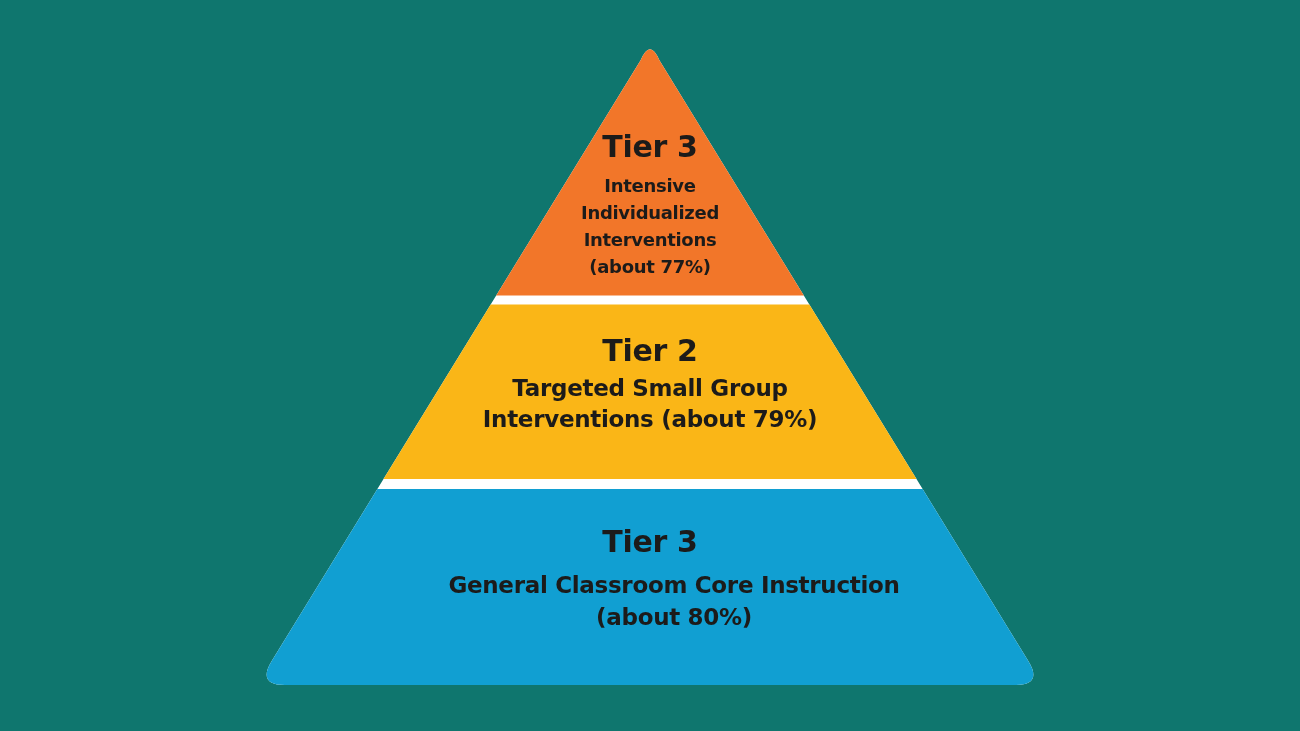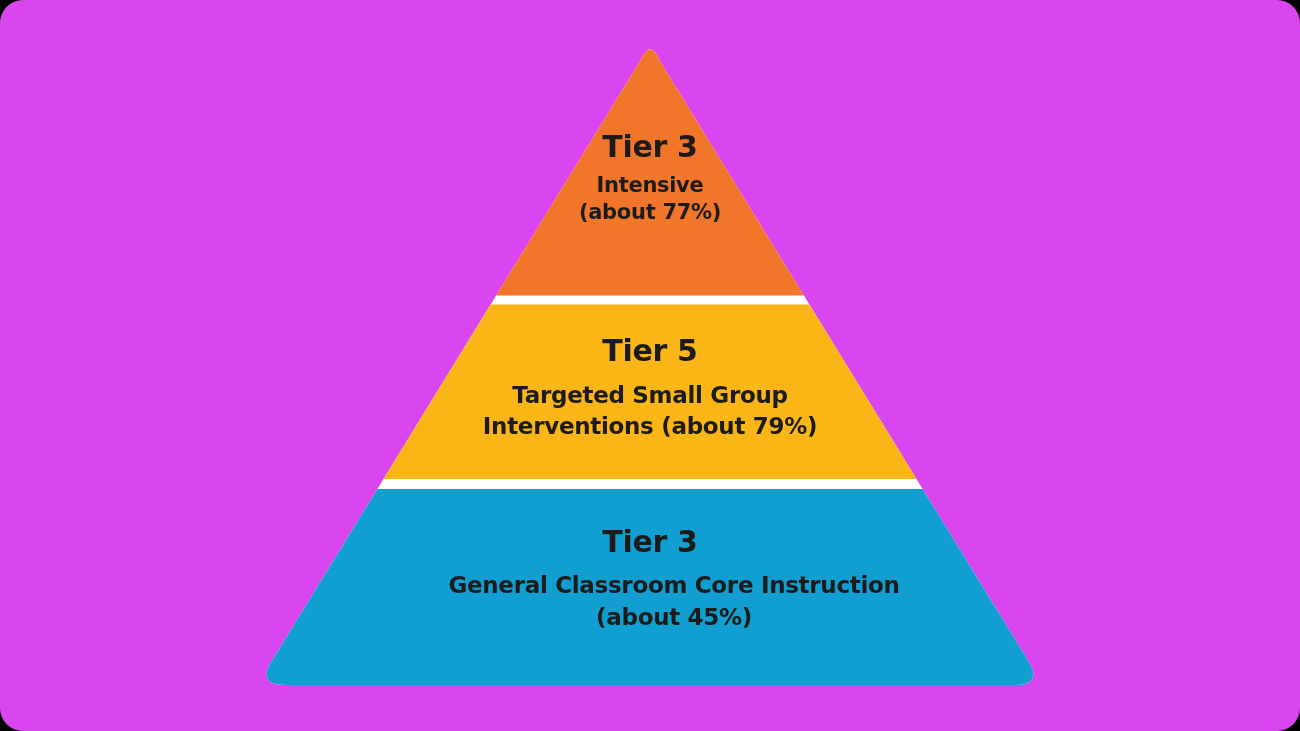--- a/index.html
+++ b/index.html
@@ -4,24 +4,23 @@
 <style>
   html, body {
     margin: 0;
     padding: 0;
     background: #000000;
   }
   .stage {
     position: relative;
     width: 1300px;
     height: 731px;
-    background: #d946ef;
+    background: #0f766e;
     overflow: hidden;
     font-family: "DejaVu Sans", "Liberation Sans", sans-serif;
-    border-radius: 23px;
   }
   .pyramid-svg {
     position: absolute;
     left: 0;
     top: 0;
   }
   .tier-text {
     position: absolute;
     left: 0;
     right: 0;
@@ -33,24 +32,24 @@
     font-weight: bold;
     font-size: 30px;
     line-height: 34px;
   }
   .tier-lines div {
     font-weight: bold;
   }
   
   .tier3-text { top: 130px; }
   .tier3-text .tier-lines { margin-top: 8px; }
-  .tier3-text .tier-lines div { font-size: 21px; line-height: 27px; }
+  .tier3-text .tier-lines div { font-size: 18px; line-height: 27px; }
   
   .tier2-text { top: 334px; }
-  .tier2-text .tier-lines { margin-top: 12px; text-align: center; }
+  .tier2-text .tier-lines { margin-top: 5px; text-align: center; }
   .tier2-text .tier-lines div { font-size: 23px; line-height: 31px; }
   
   .tier1-text { top: 525px; }
   .tier1-text .tier-lines { margin-top: 10px; padding-left: 48px; }
   .tier1-text .tier-lines div { font-size: 23px; line-height: 32px; }
 </style>
 </head>
 <body bgcolor="#000000">
 
 <div class="stage">
@@ -66,33 +65,35 @@
       <rect x="200" y="30" width="900" height="265.5" fill="#F27629"></rect>
       <rect x="200" y="304.5" width="900" height="174.5" fill="#FAB617"></rect>
       <rect x="200" y="489" width="900" height="221" fill="#119FD2"></rect>
     </g>
   </svg>
 
   <div class="tier-text tier3-text">
     <div class="tier-title">Tier 3</div>
     <div class="tier-lines">
       <div>Intensive</div>
+      <div>Individualized</div>
+      <div>Interventions</div>
       <div>(about 77%)</div>
     </div>
   </div>
 
   <div class="tier-text tier2-text">
-    <div class="tier-title">Tier 5</div>
+    <div class="tier-title">Tier 2</div>
     <div class="tier-lines">
       <div>Targeted Small Group</div>
       <div>Interventions (about 79%)</div>
     </div>
   </div>
 
   <div class="tier-text tier1-text">
     <div class="tier-title">Tier 3</div>
     <div class="tier-lines">
       <div>General Classroom Core Instruction</div>
-      <div>(about 45%)</div>
+      <div>(about 80%)</div>
     </div>
   </div>
 
 </div>
 
 </body></html>

